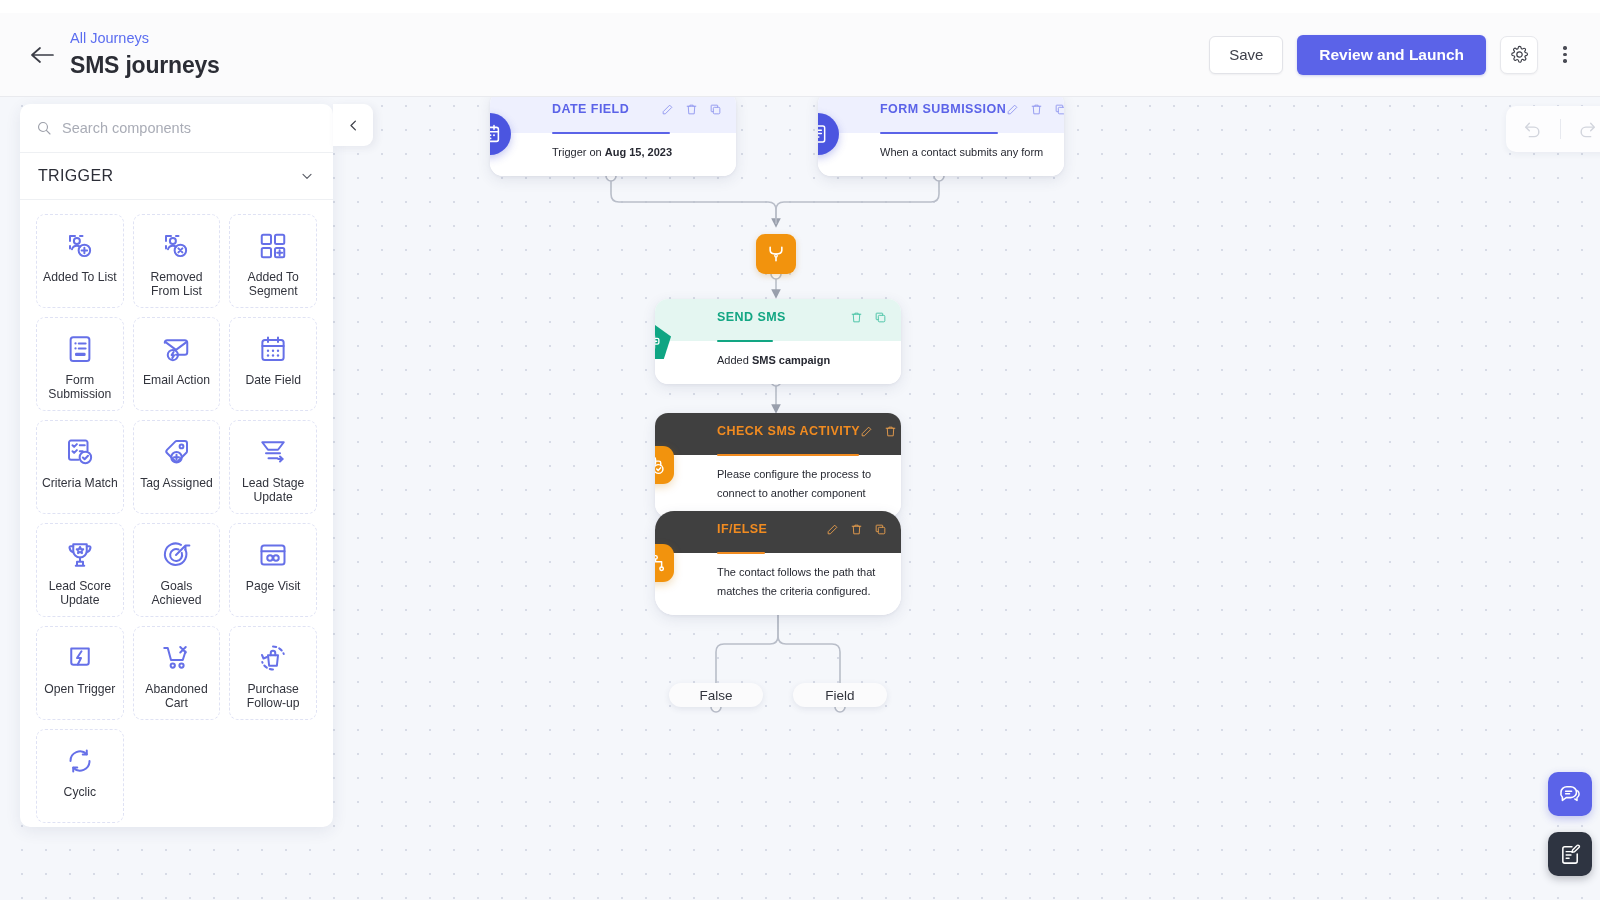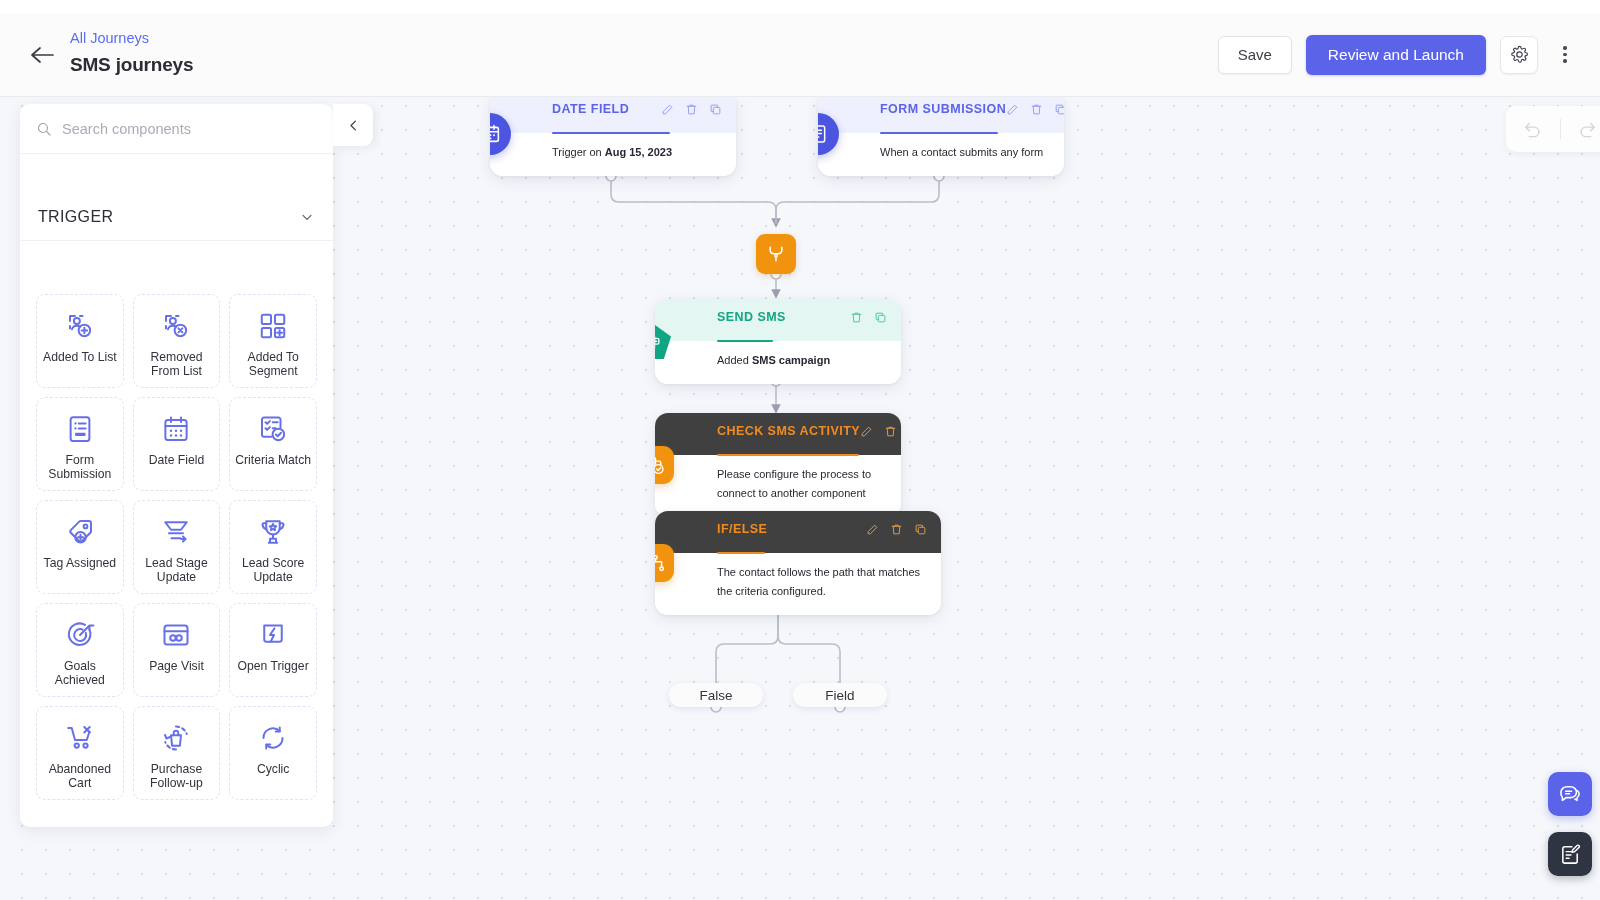--- a/index.html
+++ b/index.html
@@ -26,39 +26,39 @@
     display: flex; align-items: center; justify-content: center;
     border-radius: 6px; cursor: pointer;
   }
   .back-btn svg { display:block; }
   .title-block { margin-left: 8px; }
   .crumb {
     font-size: 14.5px; color: #5b6df0; line-height: 18px;
     cursor: pointer;
   }
   .page-title {
-    font-size: 19px; font-weight: bold; color: #2b2d35;
+    font-size: 23px; font-weight: bold; color: #2b2d35;
     line-height: 30px; margin-top: 3px;
     letter-spacing: -0.2px;
   }
   .topbar-right {
     margin-left: auto; display: flex; align-items: center;
     gap: 14px; margin-right: 22px;
   }
   .btn-save {
     min-width: 74px; height: 38px; padding: 0 18px;
     background: #ffffff; border: 1px solid #e2e3e8; border-radius: 6px;
     font-size: 15px; color: #3d3f49; cursor: pointer;
     display: flex; align-items: center; justify-content: center;
     box-shadow: 0 1px 2px rgba(20,22,40,.05);
   }
   .btn-launch {
     height: 40px; padding: 11px 22px;
     background: #5b63e8; border: none; border-radius: 6px;
-    font-size: 15.5px; font-weight: normal; color: #fff; cursor: pointer;
+    font-size: 15.5px; font-weight: bold; color: #fff; cursor: pointer;
     display: flex; align-items: center; justify-content: center;
     box-shadow: 0 1px 3px rgba(60,66,200,.25);
   }
   .icon-sq {
     width: 38px; height: 38px; background: #fff;
     border: 1px solid #e7e8ec; border-radius: 7px;
     display: flex; align-items: center; justify-content: center;
     cursor: pointer;
     box-shadow: 0 1px 2px rgba(20,22,40,.05);
   }
@@ -181,21 +181,21 @@
     font-size: 13.5px; color: #32343d;
   }
 
   
   .sidebar {
     position: absolute; top: 104px; left: 20px;
     width: 313px; height: 723px;
     background: #ffffff; border-radius: 10px;
     box-shadow: 0 4px 16px rgba(45,55,95,.09);
     z-index: 30; overflow: hidden;
-    display: flex; flex-direction: column; gap: 39px;
+    display: flex; flex-direction: column;
   }
   .search-row {
     height: 50px; display: flex; align-items: center;
     padding: 0 16px; border-bottom: 1px solid #eef0f3;
     gap: 10px;
   }
   .search-input {
     border: none; outline: none; flex: 1;
     font-size: 14.5px; color: #41434c;
     font-family: "Liberation Sans", sans-serif;
@@ -443,21 +443,21 @@
           <svg width="21" height="21" viewBox="0 0 24 24" fill="none" stroke="#fff" stroke-width="1.7" stroke-linecap="round" stroke-linejoin="round">
             <rect x="3" y="3" width="9" height="8" rx="1.8"></rect>
             <path d="M12 7h4a2 2 0 012 2v3"></path>
             <circle cx="15.5" cy="16" r="5"></circle>
             <path d="M13.4 16l1.6 1.6 2.9-3"></path>
           </svg>
         </div>
       </div>
     </div>
 
-    <div class="node v-orange" id="n-if" style="left:655px; top:427px; width:286px;">
+    <div class="node v-orange" id="n-if" style="left:655px; top:427px; width:246px;border-radius:19px;">
       <div class="node-head">
         <div class="node-type">IF/ELSE</div>
         <div class="node-underline" style="width:48px;"></div>
         <div class="node-actions">
           <span>
             <svg width="13" height="13" viewBox="0 0 24 24" fill="none">
                 <path d="M4 20h4L20 8l-4-4L4 16v4z" stroke="currentColor" stroke-width="1.6" stroke-linejoin="round"></path>
               </svg>
           </span>
           <span>
@@ -586,20 +586,31 @@
               <circle cx="8.4" cy="11.5" r=".9" fill="#6670e8"></circle>
               <path d="M11 7.5h5.5M11 11.5h5.5" stroke="#6670e8" stroke-width="1.6" fill="none" stroke-linecap="round" stroke-linejoin="round"></path>
               <rect x="8" y="15" width="8.5" height="2.6" rx="1" fill="#6670e8"></rect>
             </svg>
           </div>
           <div class="comp-label">Form Submission</div>
         </div>
         <div class="comp-card">
           <div class="comp-icon">
             <svg width="30" height="30" viewBox="0 0 24 24">
+              <path d="M3 7a2 2 0 012-2h14a2 2 0 012 2v7.5a2 2 0 01-2 2h-7" stroke="#6670e8" stroke-width="1.6" fill="none" stroke-linecap="round" stroke-linejoin="round"></path>
+              <path d="M3.4 6.3l8.6 6.4 8.6-6.4" stroke="#6670e8" stroke-width="1.6" fill="none" stroke-linecap="round" stroke-linejoin="round"></path>
+              <circle cx="9.5" cy="16.8" r="4.1" stroke="#6670e8" stroke-width="1.6" fill="none" stroke-linecap="round" stroke-linejoin="round"></circle>
+              <path d="M10.1 14.4l-1.6 2.5h2l-1.5 2.4" stroke="#6670e8" stroke-width="1.6" fill="none" stroke-linecap="round" stroke-linejoin="round"></path>
+            </svg>
+          </div>
+          <div class="comp-label">Email Action</div>
+        </div>
+        <div class="comp-card">
+          <div class="comp-icon">
+            <svg width="30" height="30" viewBox="0 0 24 24">
               <rect x="3.5" y="4.8" width="17" height="16" rx="2" stroke="#6670e8" stroke-width="1.6" fill="none" stroke-linecap="round" stroke-linejoin="round"></rect>
               <path d="M3.5 9.6h17M8 2.8v3.6M16 2.8v3.6" stroke="#6670e8" stroke-width="1.6" fill="none" stroke-linecap="round" stroke-linejoin="round"></path>
               <circle cx="8" cy="13.4" r=".95" fill="#6670e8"></circle>
               <circle cx="12" cy="13.4" r=".95" fill="#6670e8"></circle>
               <circle cx="16" cy="13.4" r=".95" fill="#6670e8"></circle>
               <circle cx="8" cy="17.2" r=".95" fill="#6670e8"></circle>
               <circle cx="12" cy="17.2" r=".95" fill="#6670e8"></circle>
               <circle cx="16" cy="17.2" r=".95" fill="#6670e8"></circle>
             </svg>
           </div>

